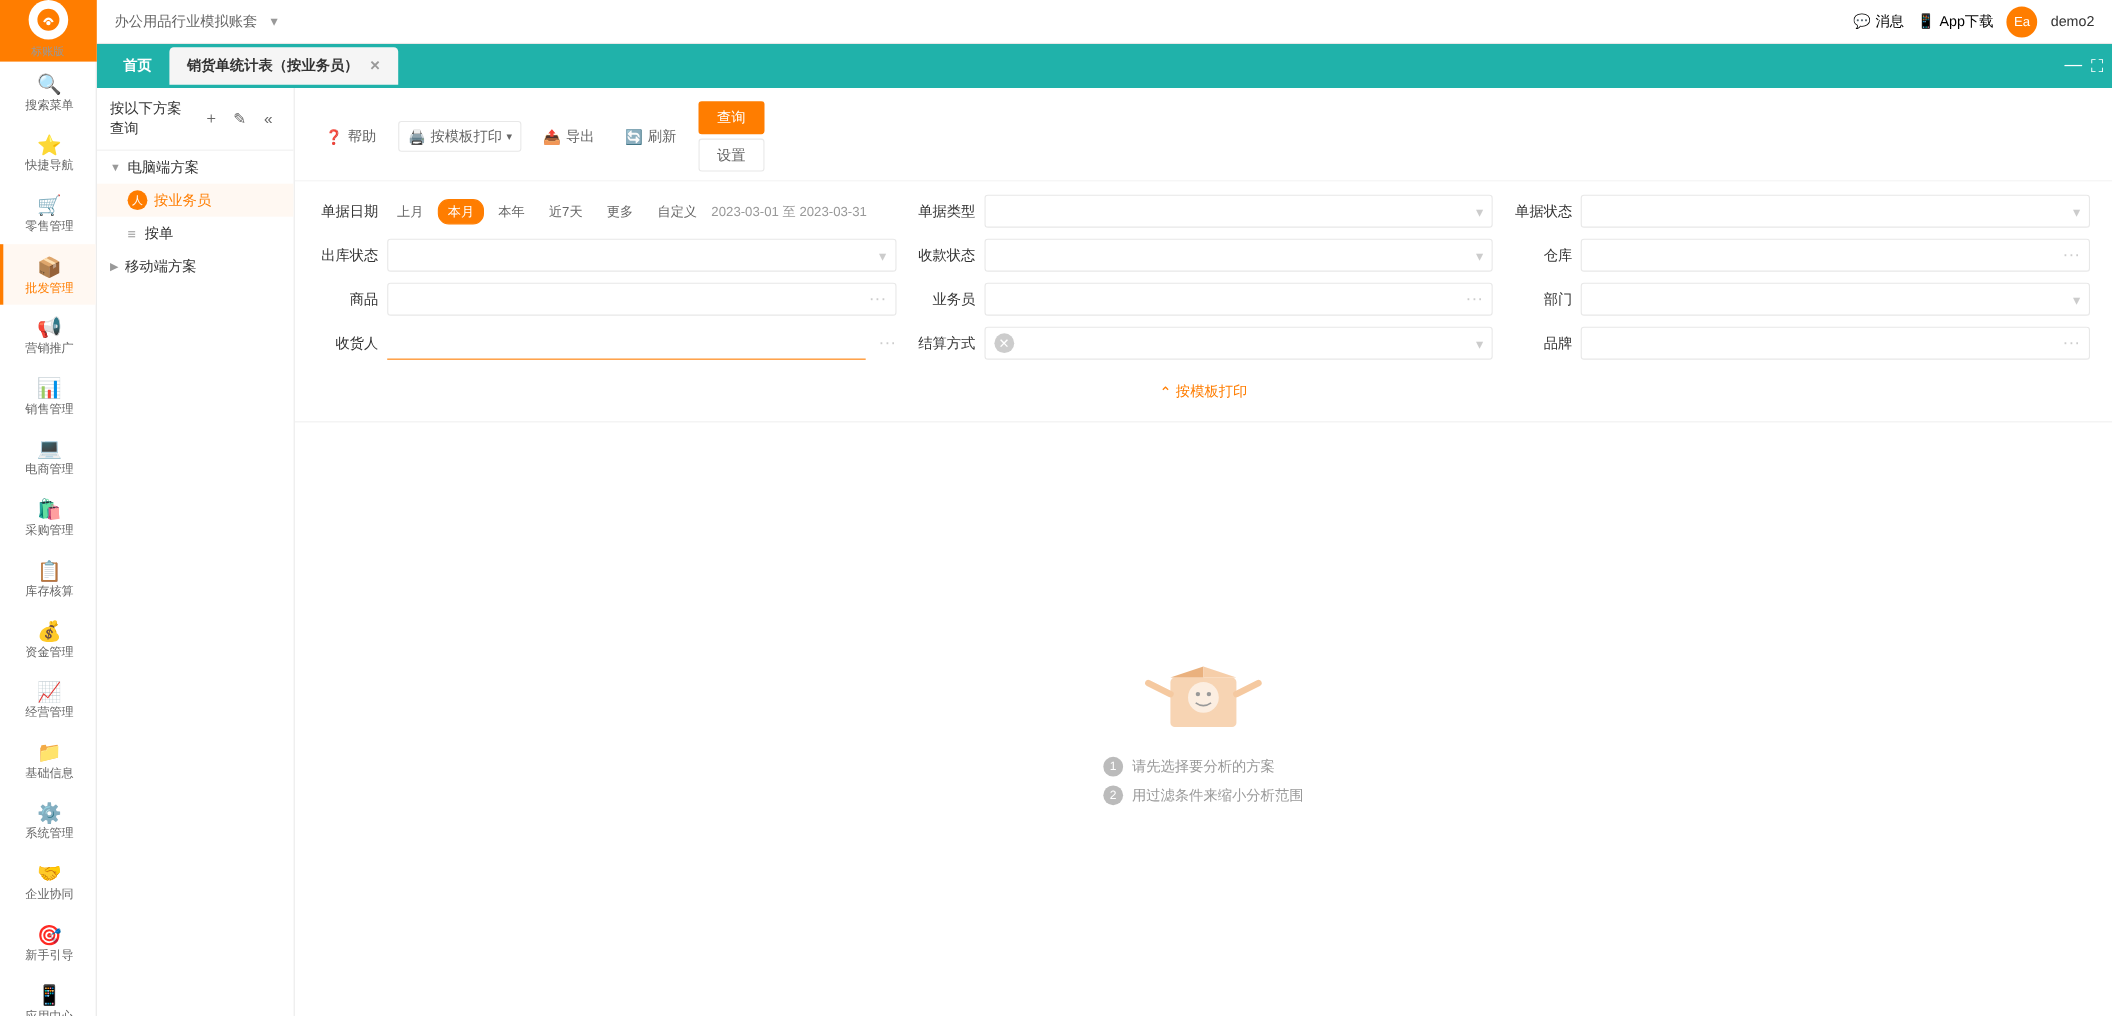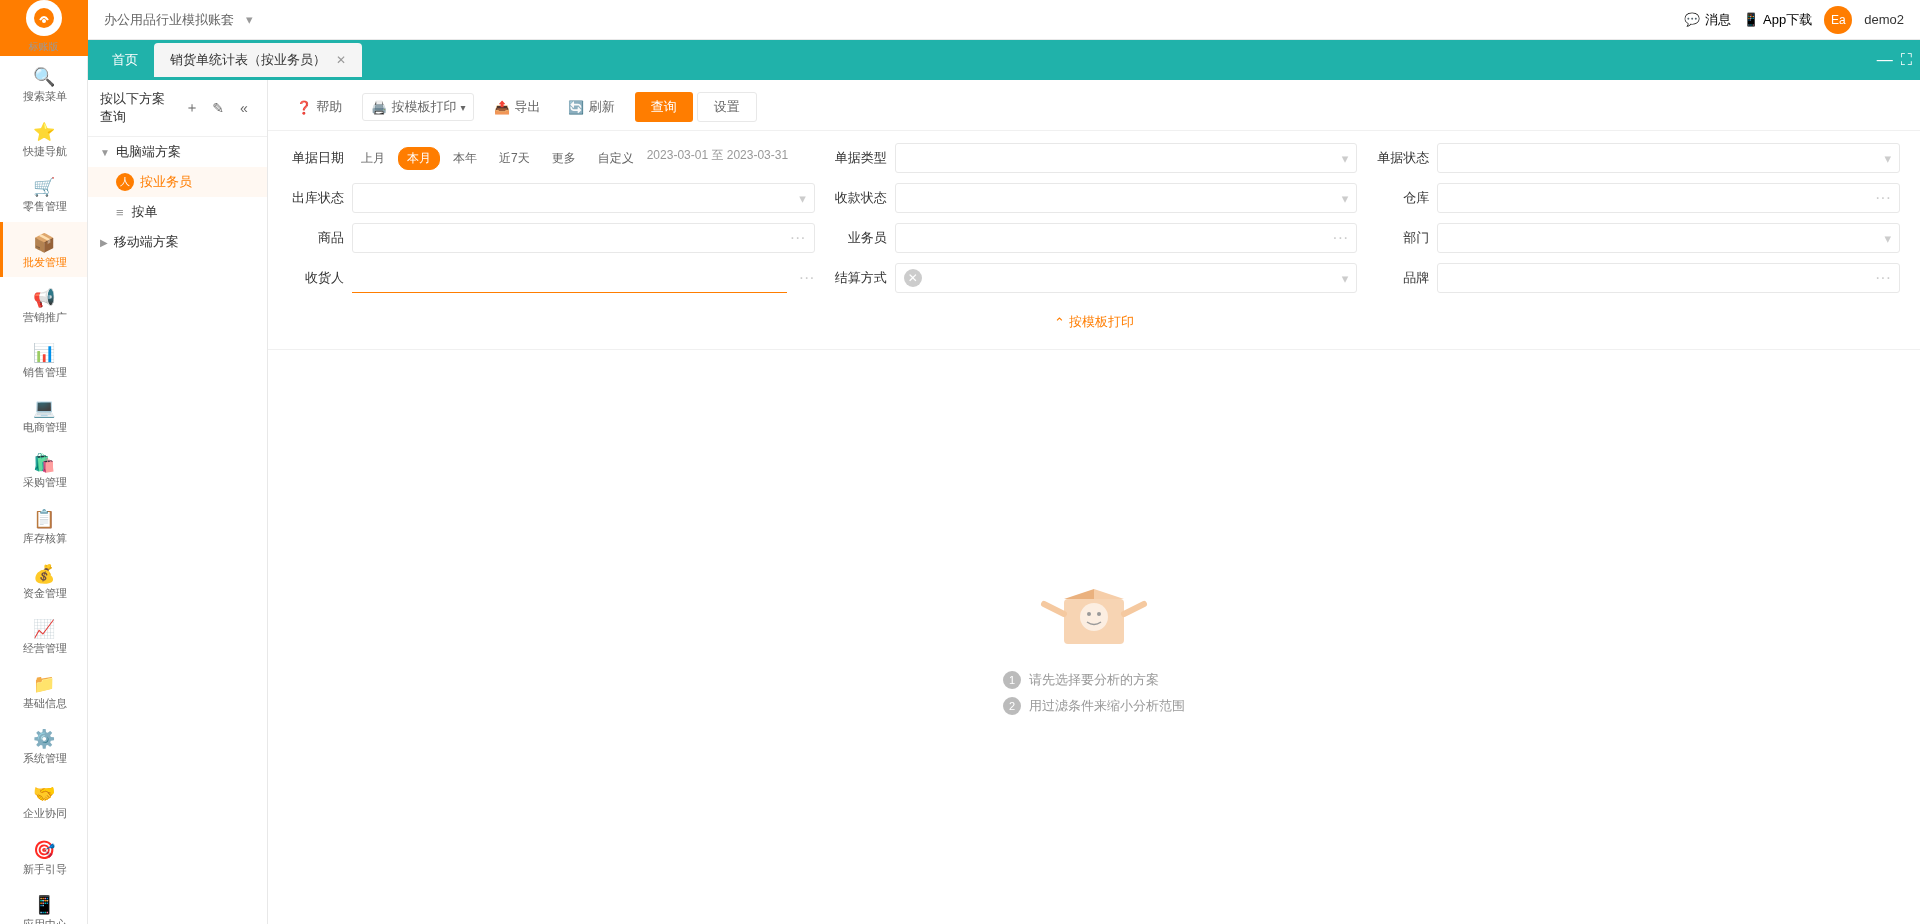--- a/index.html
+++ b/index.html
@@ -19,21 +19,21 @@
     
     .main { flex: 1; display: flex; flex-direction: column; overflow: hidden; }
 
     
     .topbar { height: 40px; background: #fff; border-bottom: 1px solid #e8e8e8; display: flex; align-items: center; padding: 0 16px; gap: 12px; }
     .topbar-action { display: flex; align-items: center; gap: 4px; cursor: pointer; }
     .user-avatar { width: 28px; height: 28px; border-radius: 50%; background: #ff7d00; display: flex; align-items: center; justify-content: center; color: #fff; font-size: 12px; }
 
     
     .tabbar { height: 40px; background: #20b2aa; display: flex; align-items: center; padding: 0 8px; gap: 0; }
-    .tab-item { height: 34px; padding: 0 16px; display: flex; align-items: center; gap: 6px; border-radius: 4px 4px 0 0; cursor: pointer; font-size: 13px; }
+    .tab-item { height: 34px; padding: 0 16px; display: flex; align-items: center; gap: 6px; border-radius: 4px 4px 0 0; cursor: pointer; font-size: 13px; font-weight: bold; }
     .tab-item.active { background: #f5f5f5; color: #333; }
     .tab-item.home { color: #fff; background: transparent; }
     .tab-close { color: #999; font-size: 12px; cursor: pointer; margin-left: 4px; }
     .tab-controls { margin-left: auto; display: flex; align-items: center; gap: 8px; }
     .tab-ctrl-btn { color: #fff; cursor: pointer; font-size: 16px; }
 
     
     .content { flex: 1; display: flex; overflow: hidden; }
 
     
@@ -56,21 +56,21 @@
     .page-title { font-size: 18px; color: #333; font-weight: 500; flex: 1; }
     .page-header-actions { display: flex; align-items: center; gap: 12px; font-size: 13px; }
     .hdr-btn { display: flex; align-items: center; gap: 4px; color: #666; cursor: pointer; padding: 4px 8px; border-radius: 3px; }
     .hdr-btn-print { display: flex; align-items: center; gap: 4px; color: #666; cursor: pointer; padding: 4px 8px; border-radius: 3px; border: 1px solid #e8e8e8; }
 
     
     .filter-area { padding: 12px 20px; background: #fff; border-bottom: 1px solid #f0f0f0; }
     .filter-row { display: flex; align-items: center; gap: 16px; margin-bottom: 10px; }
     .filter-row:last-child { margin-bottom: 0; }
     .filter-label { color: #333; font-size: 13px; white-space: nowrap; min-width: 56px; text-align: right; }
-    .filter-date-group { display: flex; align-items: flex-start; gap: 4px; }
+    .filter-date-group { display: flex; align-items: center; gap: 4px; }
     .date-quick-btn { padding: 2px 8px; border-radius: 3px; cursor: pointer; font-size: 12px; color: #666; border: 1px solid transparent; }
     .date-quick-btn.active { background: #ff7d00; color: #fff; border-color: #ff7d00; border-radius: 10px; }
     .date-range-text { color: #999; font-size: 12px; }
     .filter-select { flex: 1; height: 30px; border: 1px solid #e8e8e8; border-radius: 3px; padding: 0 8px; font-size: 13px; display: flex; align-items: center; justify-content: space-between; cursor: pointer; background: #fff; }
     .filter-input { flex: 1; height: 30px; border: none; border-bottom: 1px solid #ff7d00; padding: 0 4px; font-size: 13px; outline: none; color: #333; background: transparent; }
     .filter-dots { color: #ccc; cursor: pointer; font-size: 16px; margin-left: 4px; }
     .filter-x { display: flex; align-items: center; justify-content: center; width: 18px; height: 18px; border-radius: 50%; background: #ccc; color: #fff; font-size: 12px; cursor: pointer; }
     .filter-item { display: flex; align-items: center; gap: 8px; }
     .filter-item .filter-label { min-width: 56px; }
 
@@ -242,21 +242,21 @@
             <span style="font-size:10px;">▾</span>
           </div>
           <div class="hdr-btn">
             <span>📤</span>
             <span>导出</span>
           </div>
           <div class="hdr-btn">
             <span>🔄</span>
             <span>刷新</span>
           </div>
-          <div style="display:flex;flex-direction:row;gap:4px;">
+          <div style="display:flex;flex-direction:column;gap:4px;">
             <button class="query-btn">查询</button>
             <button class="settings-btn-s">设置</button>
           </div>
         </div>
       </div>
 
       <div class="filter-area">
 
         <div class="filter-row">
           <div class="filter-item" style="flex:1;min-width:0;">

